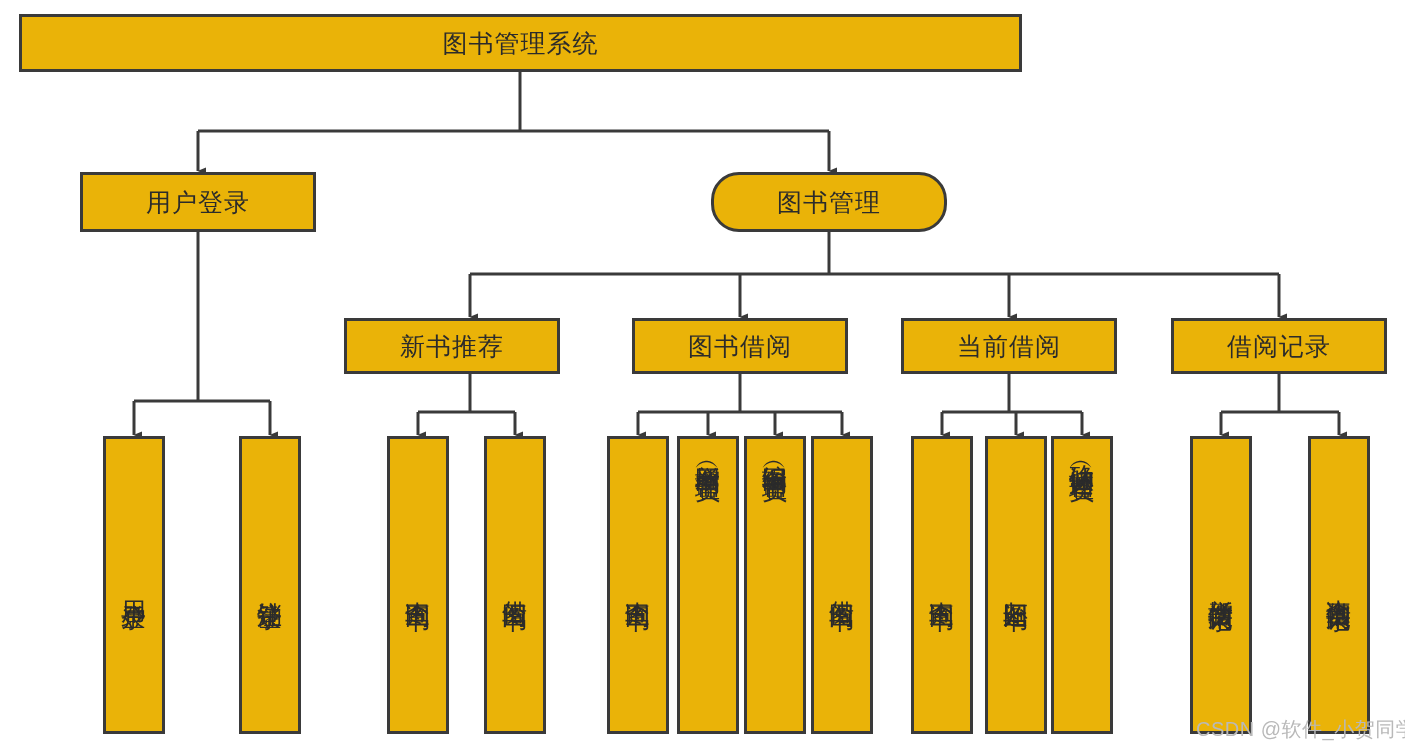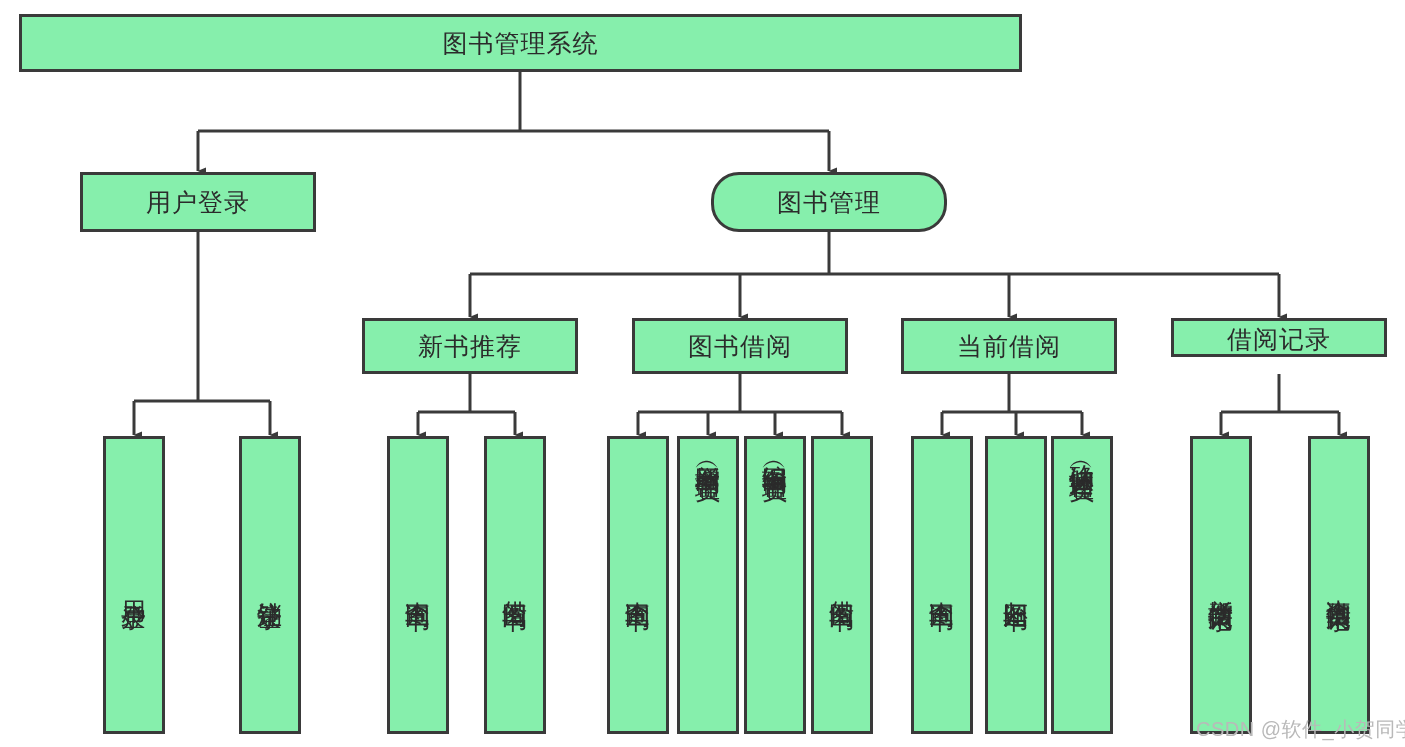--- a/index.html
+++ b/index.html
@@ -21,21 +21,21 @@
     position: absolute;
     left: 0;
     top: 0;
     width: 1405px;
     height: 747px;
     pointer-events: none;
   }
   .node {
     position: absolute;
     box-sizing: border-box;
-    background: #86efac;
+    background: #eab308;
     border: 3px solid #3a3a3a;
     display: flex;
     align-items: center;
     justify-content: center;
     color: #2b2b2b;
   }
   .node.horiz .label {
     font-size: 25px;
     line-height: 1.2;
     letter-spacing: 1px;
@@ -118,30 +118,30 @@
   <div id="node-layer">
       <div class="node horiz" style="left: 19px; top: 14px; width: 1003px; height: 58px;">
         <span class="label">图书管理系统</span>
       </div>
       <div class="node horiz" style="left: 80px; top: 172px; width: 236px; height: 60px;">
         <span class="label">用户登录</span>
       </div>
       <div class="node horiz" style="left: 711px; top: 172px; width: 236px; height: 60px; border-radius: 28px;">
         <span class="label">图书管理</span>
       </div>
-      <div class="node horiz" style="left: 362px; top: 318px; width: 216px; height: 56px;">
+      <div class="node horiz" style="left: 344px; top: 318px; width: 216px; height: 56px;">
         <span class="label">新书推荐</span>
       </div>
       <div class="node horiz" style="left: 632px; top: 318px; width: 216px; height: 56px; align-items: center;">
         <span class="label">图书借阅</span>
       </div>
       <div class="node horiz" style="left: 901px; top: 318px; width: 216px; height: 56px;">
         <span class="label">当前借阅</span>
       </div>
-      <div class="node horiz" style="left: 1171px; top: 318px; width: 216px; height: 39px; align-items: flex-end;">
+      <div class="node horiz" style="left: 1171px; top: 318px; width: 216px; height: 56px;">
         <span class="label">借阅记录</span>
       </div>
       <div class="node vert centered" style="left: 103px; top: 436px; width: 62px; height: 298px;">
         <span class="label">用户登录</span>
       </div>
       <div class="node vert centered" style="left: 239px; top: 436px; width: 62px; height: 298px;">
         <span class="label">注销登录</span>
       </div>
       <div class="node vert centered" style="left: 387px; top: 436px; width: 62px; height: 298px;">
         <span class="label">查询图书</span>

